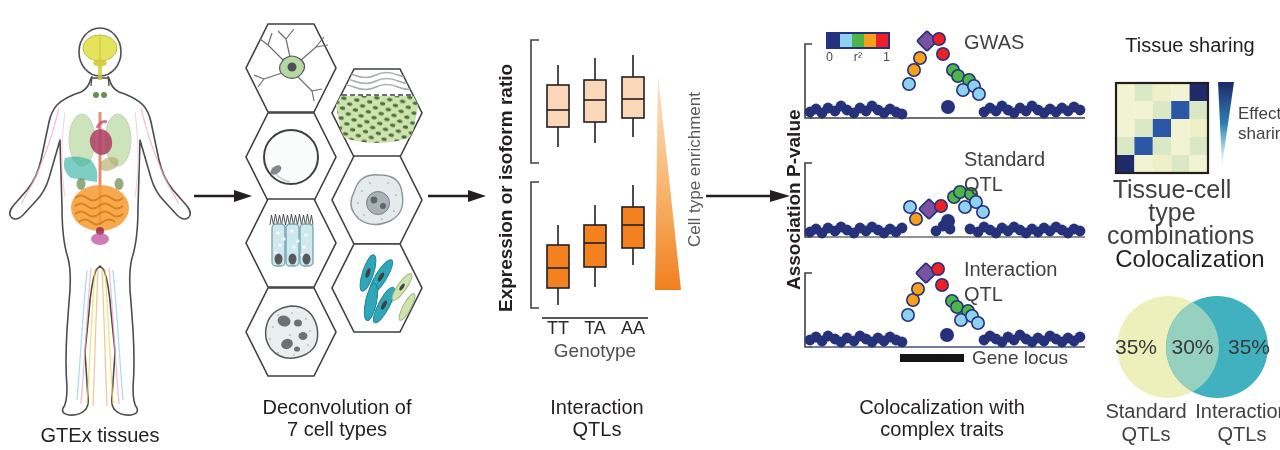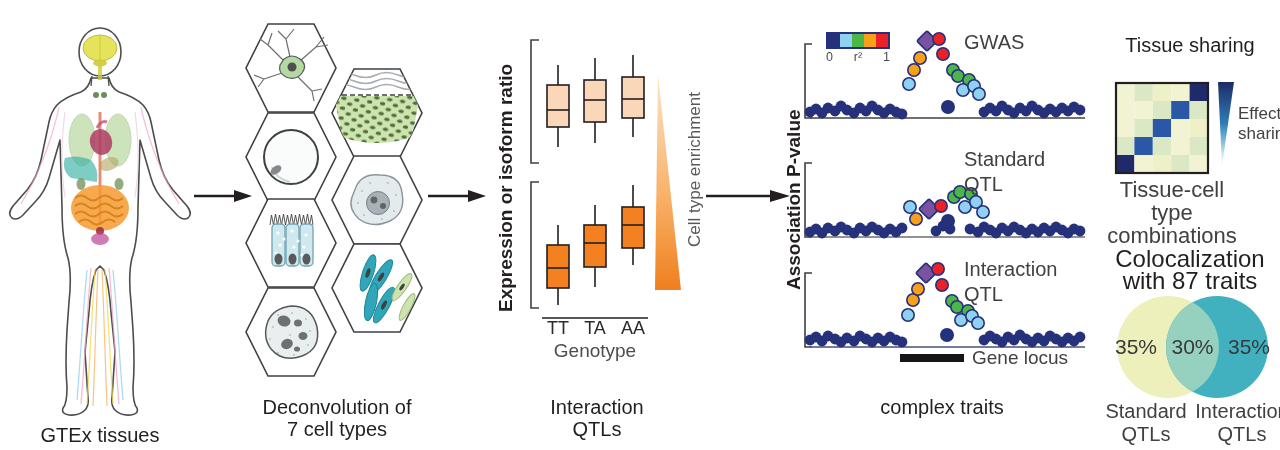--- a/index.html
+++ b/index.html
@@ -415,20 +415,21 @@
   </div>
   <div class="panel-label" style="top:257px">
     <div>Interaction</div>
     <div>QTL</div>
   </div>
 
   <div class="genebar"></div>
   <div class="glabel" style="left:972px;top:346px">Gene locus</div>
 
   <div class="caption" style="left:852px;top:396px;width:180px">
+    <div>Colocalization with</div>
     <div>complex traits</div>
   </div>
 
   <div class="caption" style="left:1115px;top:34px;width:150px;font-size:20px">
     <div>Tissue sharing</div>
   </div>
   <svg class="abs" id="hm-svg" style="left:1114px;top:81px" width="96" height="94" viewBox="0 0 96 94">
     <g class="cells">
         <rect x="2" y="2" width="18.4" height="18" fill="#f2f3d2"></rect>
         <rect x="20.4" y="2" width="18.4" height="18" fill="#dbe8c6"></rect>
@@ -466,28 +467,27 @@
         <stop offset="0.85" stop-color="#bfe8ee"></stop>
           <stop offset="1" stop-color="#eef8f7"></stop>
       </linearGradient>
     </defs>
     <polygon points="2,2 18,2 6,86" fill="url(#effGrad)"></polygon>
   </svg>
   <div class="glabel" style="left:1238px;top:104px;font-size:17px;line-height:20px">
     <div>Effect</div>
     <div>sharing</div>
   </div>
-  <div class="glabel" style="left:1107px;top:178px;width:130px;text-align:center;font-size:22px;line-height:23px">
+  <div class="glabel" style="left:1107px;top:178px;width:130px;text-align:center;font-size:25px;line-height:23px">
     <div>Tissue-cell type</div>
     <div>combinations</div>
   </div>
 
   <div class="caption" style="left:1115px;top:248px;width:150px;font-size:24px">
     <div>Colocalization</div>
-    <div>with 87 traits</div>
   </div>
   <svg class="abs" id="venn-svg" style="left:1108px;top:292px" width="168" height="112" viewBox="0 0 168 112">
     <circle id="venn-left" cx="60" cy="55" r="51" fill="#eef0bb"></circle>
     <circle id="venn-right" cx="109" cy="55" r="51" fill="#41b1c0"></circle>
     <path id="venn-lens" d="M84.5,10.3 A51,51 0 0 1 84.5,99.7 A51,51 0 0 1 84.5,10.3 Z" fill="#96d1c0"></path>
     <text x="28" y="62" font-size="21" fill="#39393b" text-anchor="middle">35%</text>
     <text x="84.5" y="62" font-size="21" fill="#39393b" text-anchor="middle">30%</text>
     <text x="141" y="62" font-size="21" fill="#39393b" text-anchor="middle">35%</text>
   </svg>
   <div class="glabel" style="left:1096px;top:400px;width:100px;text-align:center;font-size:20px;line-height:23px">

